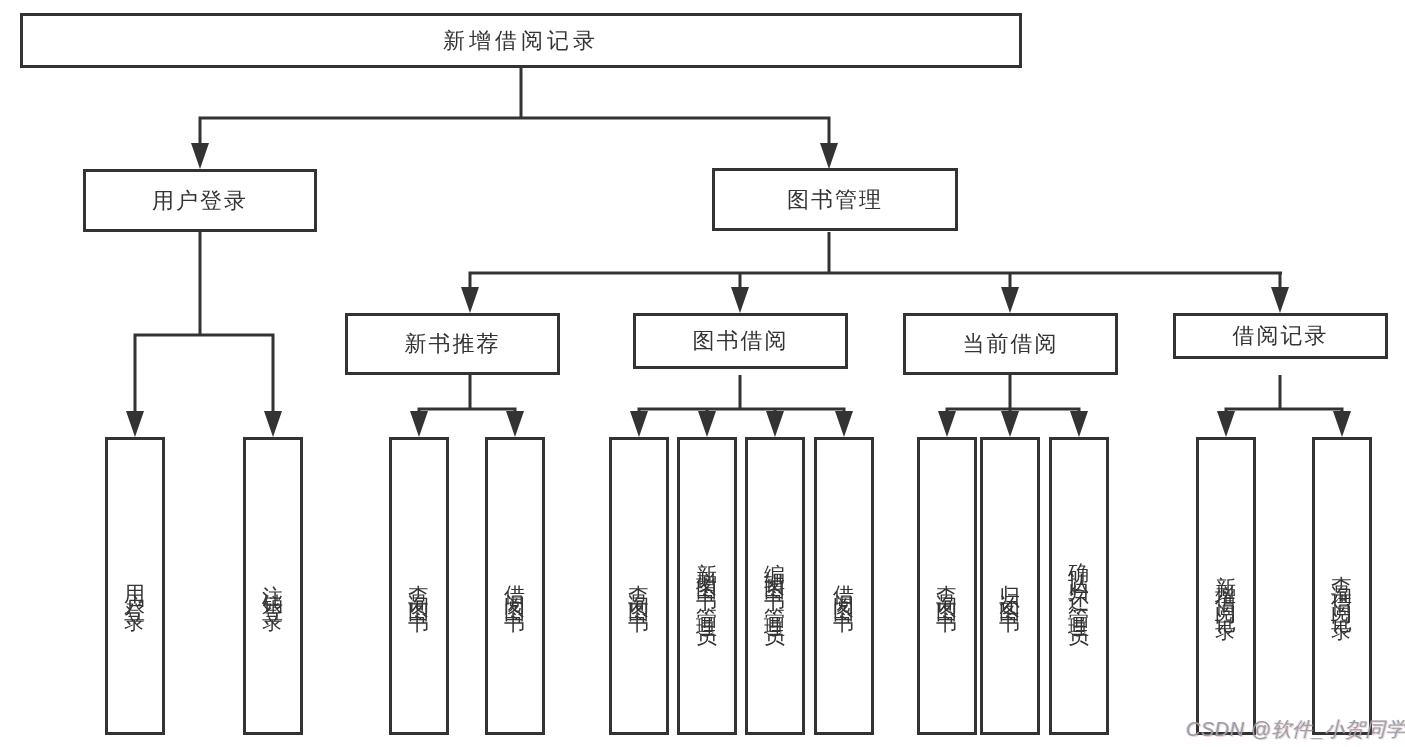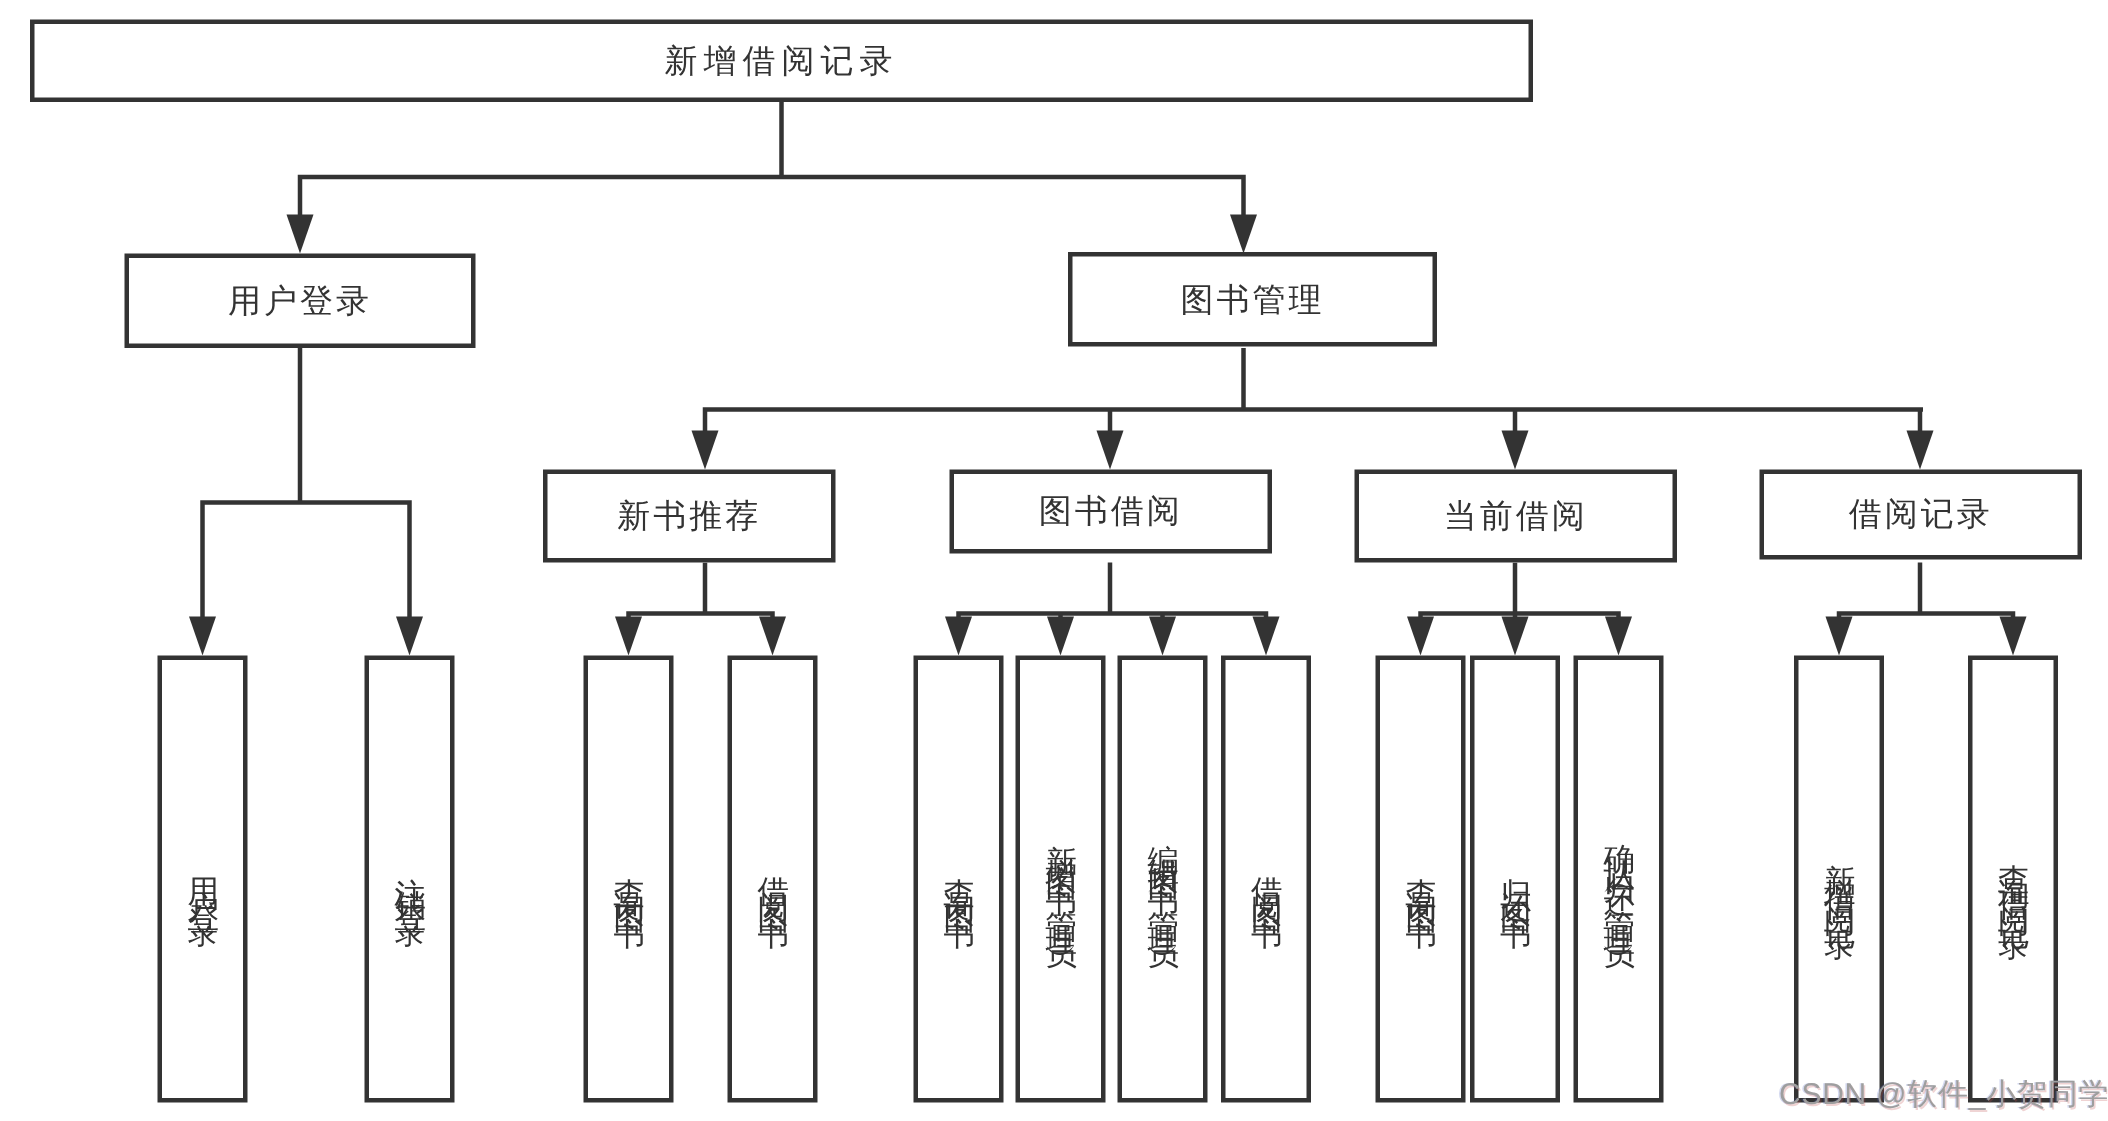--- a/index.html
+++ b/index.html
@@ -24,20 +24,21 @@
   .node-root{font-size:22px;letter-spacing:4px;}
   .node-v{font-size:21px;}
   .node-v .vtext{
     writing-mode:vertical-rl;line-height:1.1;letter-spacing:9px;
     display:block;
   }
   .watermark{
     position:absolute;left:1186px;top:716px;z-index:10;
     font-size:20px;letter-spacing:0.5px;color:var(--watermark);white-space:nowrap;
     text-shadow:1px 1px 0 rgba(190,80,80,0.25), -1px 0 0 rgba(80,100,190,0.25);
+    font-style:italic;
   }
 </style>
 </head>
 <body>
 
 <div class="canvas">
 
   <svg class="connector-layer" width="1405" height="747" viewBox="0 0 1405 747" aria-hidden="true">
     <g stroke="#333333" stroke-width="3" fill="none">
       <path d="M521 68 V118 M198.5 118 H830.5 M200 118 V150 M829 118 V150"></path>
@@ -75,30 +76,30 @@
     <span>新增借阅记录</span>
   </div>
 
   <div class="node node-h" style="left:83px;top:169px;width:234px;height:63px;">
     <span>用户登录</span>
   </div>
   <div class="node node-h" style="left:712px;top:168px;width:246px;height:63px;">
     <span>图书管理</span>
   </div>
 
-  <div class="node node-h" style="left:362px;top:313px;width:195px;height:62px;">
+  <div class="node node-h" style="left:345px;top:313px;width:215px;height:62px;">
     <span>新书推荐</span>
   </div>
   <div class="node node-h" style="left:633px;top:313px;width:215px;height:56px;">
     <span>图书借阅</span>
   </div>
   <div class="node node-h" style="left:903px;top:313px;width:215px;height:62px;justify-content:center;">
     <span>当前借阅</span>
   </div>
-  <div class="node node-h" style="left:1173px;top:313px;width:215px;height:60px;">
+  <div class="node node-h" style="left:1173px;top:313px;width:215px;height:46px;">
     <span>借阅记录</span>
   </div>
 
   <div class="node node-v" style="left:105px;top:437px;width:60px;height:298px;">
     <span class="vtext">用户登录</span>
   </div>
   <div class="node node-v" style="left:243px;top:437px;width:60px;height:298px;">
     <span class="vtext">注销登录</span>
   </div>
 

